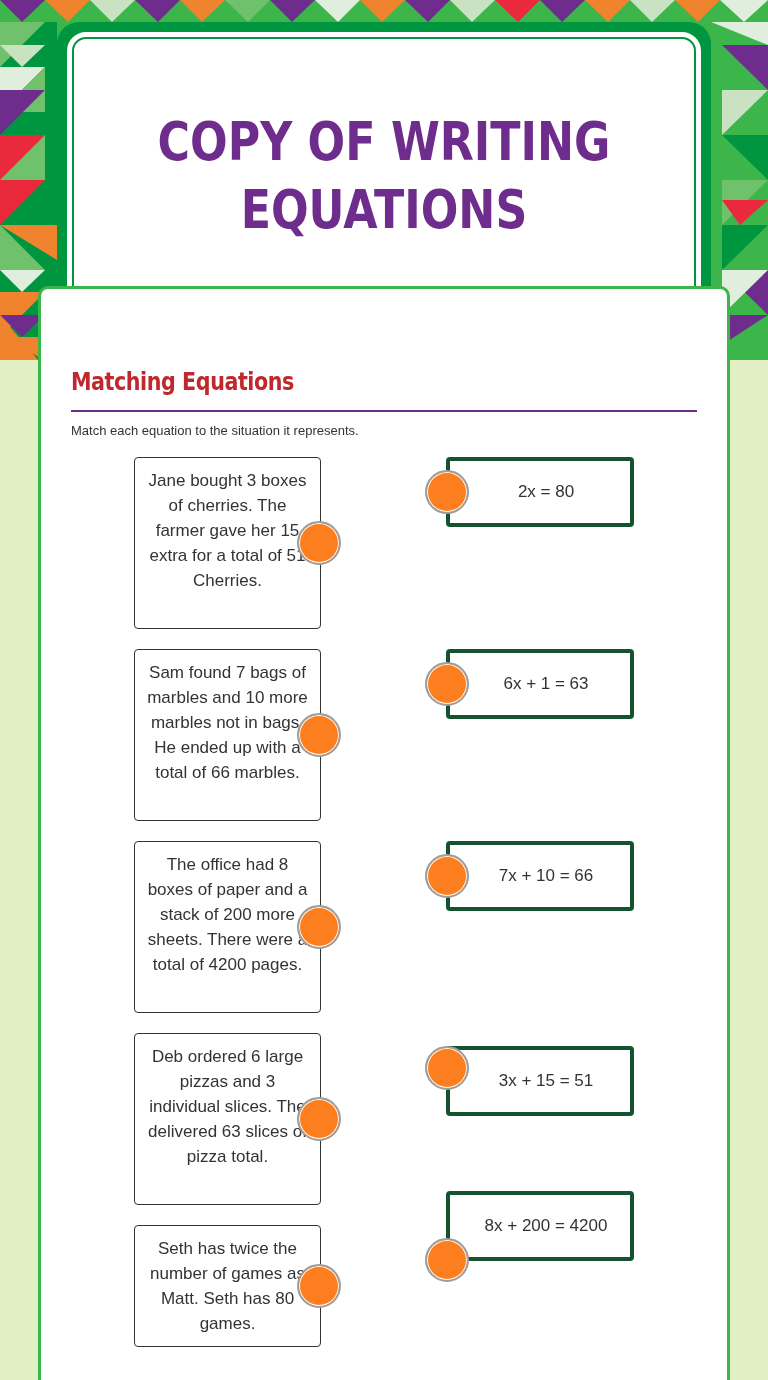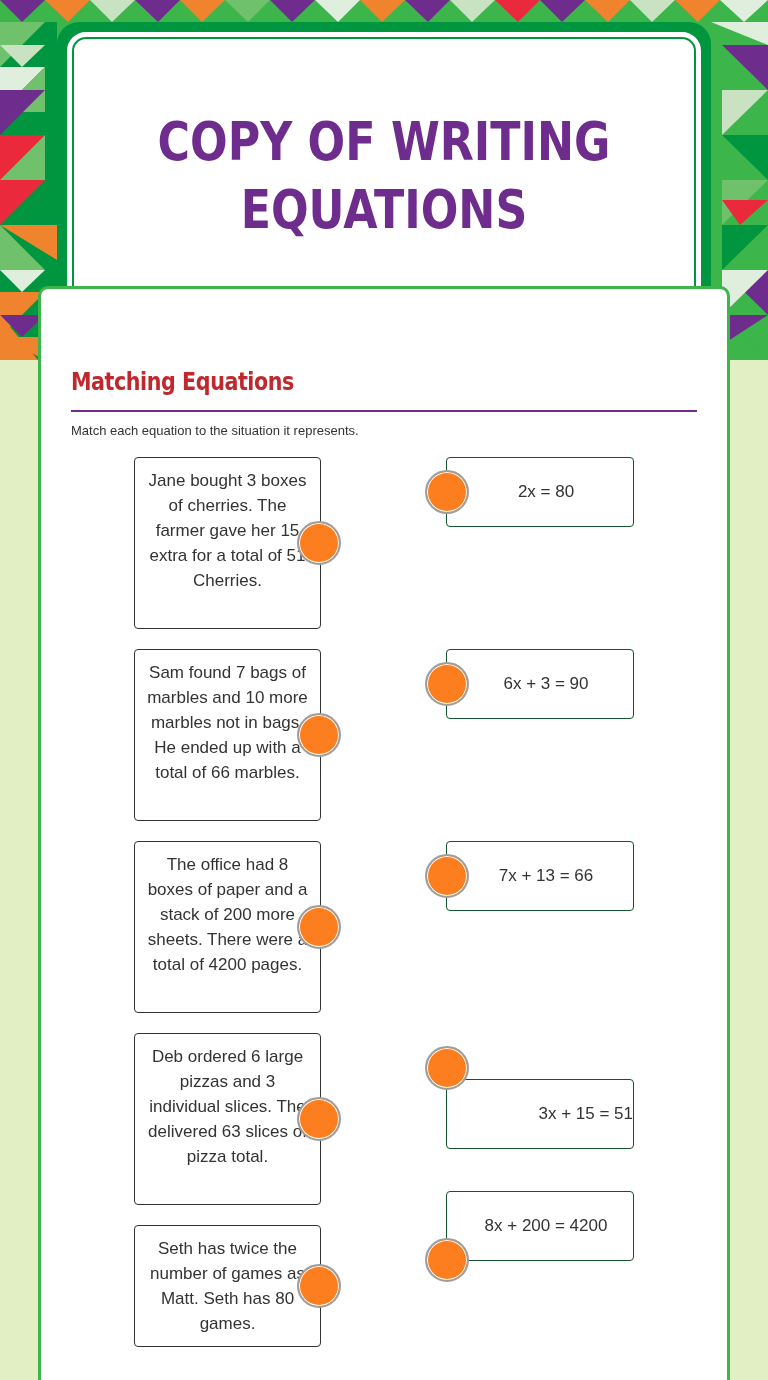--- a/index.html
+++ b/index.html
@@ -75,21 +75,21 @@
       border: 1px solid #333333; border-radius: 4px;
       background: #fff;
       color: #333;
       font-family: "Liberation Sans", sans-serif;
       font-size: 17px; line-height: 25px;
       text-align: center;
       padding: 10px 8px;
     }
     .equation {
       position: absolute; left: 446px; width: 188px; height: 70px;
-      border: 1px solid #14532d; border-radius: 4px;
+      border: 4px solid #14532d; border-radius: 4px;
       background: #fff;
       color: #333;
       font-family: "Liberation Sans", sans-serif;
       font-size: 17px;
       display: flex; align-items: center; justify-content: center;
       padding-left: 12px;
     }
     .dot {
       position: absolute; width: 44px; height: 44px; border-radius: 50%;
       background: #fd7e1e;
@@ -173,38 +173,38 @@
   <div class="equation" style="top:457px;">
     <span>2x = 80</span>
   </div>
   <div class="dot" style="left:425px;top:470px;"></div>
 
   <div class="situation" style="top:649px;height:172px;">
     <span>Sam found 7 bags of marbles and 10 more marbles not in bags. He ended up with a total of 66 marbles.</span>
   </div>
   <div class="dot" style="left:297px;top:713px;"></div>
   <div class="equation" style="top:649px;">
-    <span>6x + 3 = 90</span>
+    <span>6x + 1 = 63</span>
   </div>
   <div class="dot" style="left:425px;top:662px;"></div>
 
   <div class="situation" style="top:841px;height:172px;">
     <span>The office had 8 boxes of paper and a stack of 200 more sheets. There were a total of 4200 pages.</span>
   </div>
   <div class="dot" style="left:297px;top:905px;"></div>
   <div class="equation" style="top:841px;">
-    <span>7x + 13 = 66</span>
+    <span>7x + 10 = 66</span>
   </div>
   <div class="dot" style="left:425px;top:854px;"></div>
 
   <div class="situation" style="top:1033px;height:172px;">
     <span>Deb ordered 6 large pizzas and 3 individual slices. The delivered 63 slices of pizza total.</span>
   </div>
   <div class="dot" style="left:297px;top:1097px;"></div>
-  <div class="equation" style="top:1079px;justify-content:flex-end;">
+  <div class="equation" style="top:1046px;">
     <span>3x + 15 = 51</span>
   </div>
   <div class="dot" style="left:425px;top:1046px;"></div>
 
   <div class="situation" style="top:1225px;height:122px;">
     <span>Seth has twice the number of games as Matt. Seth has 80 games.</span>
   </div>
   <div class="dot" style="left:297px;top:1264px;"></div>
   <div class="equation" style="top:1191px;">
     <span>8x + 200 = 4200</span>

